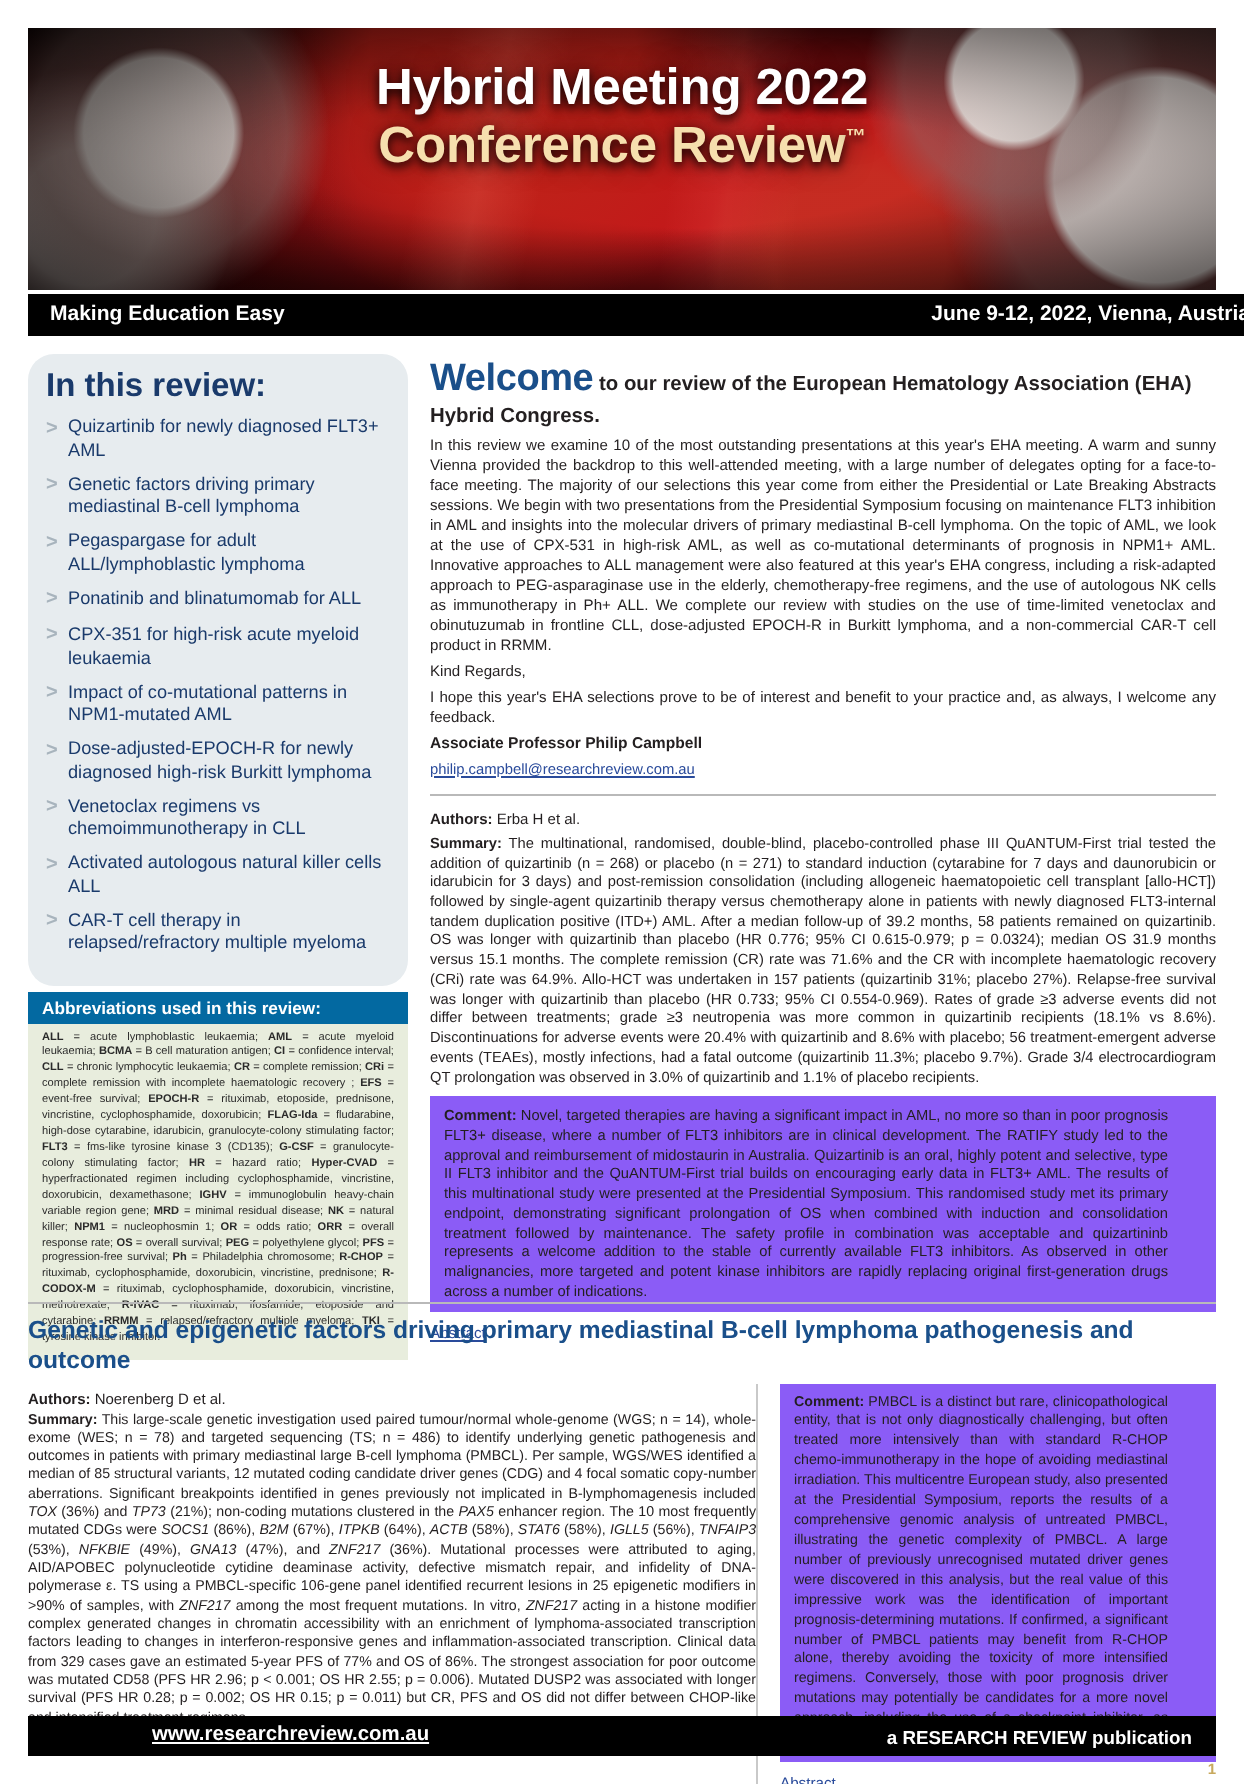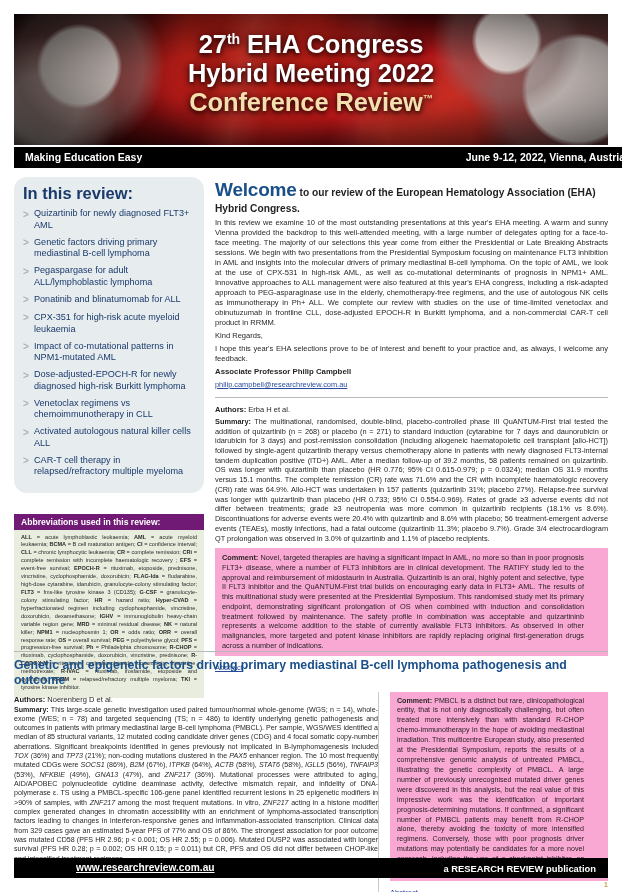--- a/index.html
+++ b/index.html
@@ -142,26 +142,26 @@
     flex: 0 0 11px;
     padding-top: 0.5px;
   }
   .topic-text {
     color: #1a3a6b;
     font-size: 9.1px;
     line-height: 1.27;
     flex: 1;
   }
   .abbr-header {
-    background: #701a75;
+    background: #0369a1;
     color: #fff;
     font-size: 8.6px;
     font-weight: bold;
     padding: 3px 7px;
-    margin-top: 21px;
+    margin-top: 3px;
   }
   .abbr-body {
     background: #e8eddd;
     padding: 4px 7px 6px 7px;
     font-size: 5.55px;
     line-height: 1.43;
     color: #2a2a2a;
     text-align: justify;
   }
   .abbr-body b { font-weight: bold; }
@@ -229,21 +229,21 @@
   .authors b { font-weight: bold; }
   .summary {
     font-size: 7.35px;
     line-height: 1.325;
     text-align: justify;
     margin-top: 3px;
     color: #231f20;
   }
   .summary b, .comment b { font-weight: bold; }
   .comment-box {
-    background: #f9a8d4;
+    background: #8b5cf6;
     padding: 5px 24px 6px 7px;
     margin-top: 5px;
   }
   .comment {
     font-size: 7.35px;
     line-height: 1.325;
     text-align: justify;
     color: #231f20;
   }
   .abstract-link {
@@ -332,21 +332,20 @@
 </head>
 <body>
 
 <div class="page">
 
   <div class="hero">
     <div class="hero-bg"></div>
     <div class="hero-streaks"></div>
     <div class="hero-vignette"></div>
     <div class="hero-title">
-      <span class="hero-line1"><span>27</span><sup>th</sup><span> EHA Congress</span></span>
       <span class="hero-line2">Hybrid Meeting 2022</span>
       <span class="hero-line3"><span>Conference Review</span><sup>™</sup></span>
     </div>
   </div>
 
   <div class="strip">
     <div class="strip-left">Making Education Easy</div>
     <div class="strip-right">June 9-12, 2022, Vienna, Austria</div>
   </div>
 

